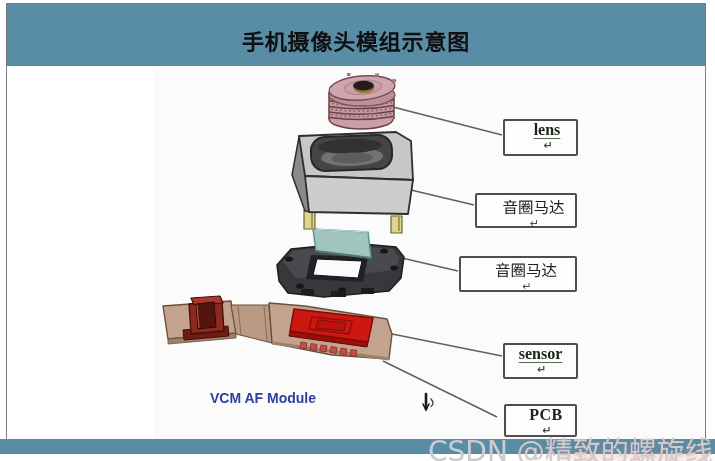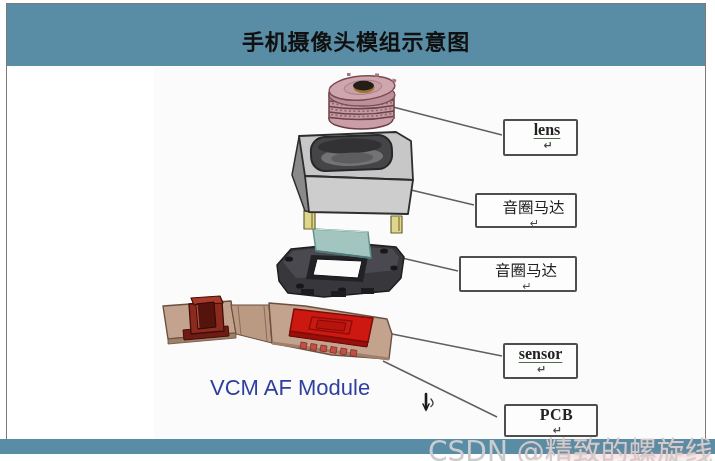--- a/index.html
+++ b/index.html
@@ -17,23 +17,23 @@
   
   .label-box{background:#fdfdfd;border:2px solid #4e4e4e;border-radius:2px;box-sizing:border-box;
              font-family:"Liberation Serif",serif;color:#222;display:flex;align-items:center;flex-direction:column;}
   .label-box .txt{white-space:nowrap;}
   .underl .txt{text-decoration:underline;text-decoration-color:#4e6b48;text-decoration-thickness:1px;text-underline-offset:3px;}
   .retmark{font-size:11px;color:#4a4a4a;margin-left:2px;font-family:"DejaVu Sans",sans-serif;}
   #box-lens{left:503px;top:119px;width:75px;height:37px;padding-left:13px;font-size:16px;font-weight:600;}
   #box-vcm{left:475px;top:193px;width:102px;height:35px;padding-left:15px;font-size:15.5px;}
   #box-ir{left:459px;top:256px;width:118px;height:36px;padding-left:16px;font-size:15.5px;}
   #box-sensor{left:503px;top:343px;width:75px;height:36px;font-size:16px;font-weight:600;}
-  #box-pcb{left:504px;top:404px;width:94px;height:33px;padding-left:11px;font-size:16px;font-weight:600;letter-spacing:0.5px;}
-  
-  #caption{left:210px;top:375px;font-size:22px;font-weight:400;letter-spacing:0px;
+  #box-pcb{left:504px;top:404px;width:73px;height:33px;padding-left:11px;font-size:16px;font-weight:600;letter-spacing:0.5px;}
+  
+  #caption{left:210px;top:390px;font-size:14px;font-weight:700;letter-spacing:0px;
            font-family:"Liberation Sans",sans-serif;}
   
   #footer-strip{left:0px;top:439px;width:715px;height:15px;}
   #pink-smudge{left:560px;top:453px;width:150px;height:6px;background:rgba(228,148,148,0.32);filter:blur(2.5px);}
   #watermark{left:428px;top:429px;font-size:28px;color:#caccce;white-space:nowrap;
              font-family:"DejaVu Sans",sans-serif;letter-spacing:0px;}
   #watermark .wm-cjk{color:#d2cbcc;text-shadow:0 1px 2px rgba(215,130,130,0.30);}
   svg{display:block;}
 </style>
 </head>

